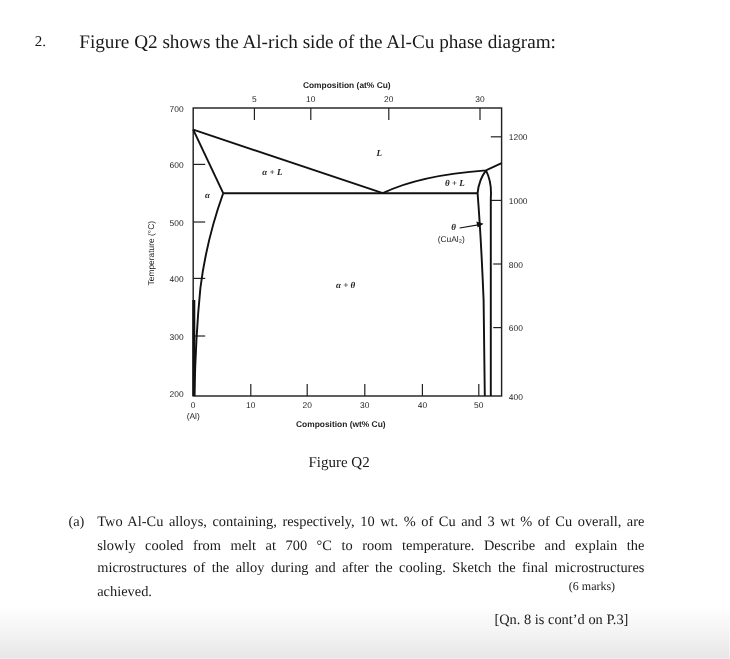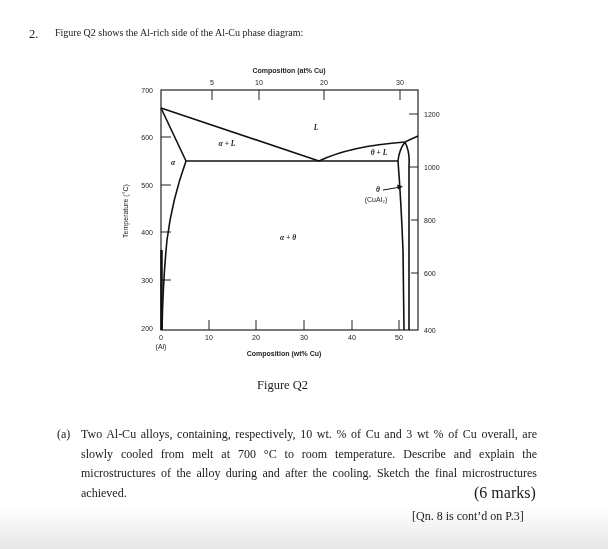--- a/index.html
+++ b/index.html
@@ -2,28 +2,28 @@
 <html><head>
 <meta charset="utf-8">
 <style>
   html, body { margin: 0; padding: 0; }
   body {
     width: 608px; height: 549px; overflow: hidden; position: relative;
     background: linear-gradient(to bottom, #ffffff 0px, #ffffff 505px, #f2f2f2 530px, #e6e6e6 549px);
     font-family: "Liberation Serif", serif; color: #1a1a1a;
   }
   .q-num { position: absolute; left: 29px; top: 27px; font-size: 12.5px; }
-  .q-text { position: absolute; left: 55px; top: 27px; font-size: 10px; }
+  .q-text { position: absolute; left: 66px; top: 27px; font-size: 16px; }
   .figure { position: absolute; left: 0; top: 0; width: 608px; height: 400px; }
   .figure svg { position: absolute; left: 0; top: 0; }
   .caption { position: absolute; left: 257px; top: 378px; font-size: 12.5px; }
   .part { position: absolute; left: 57px; top: 425px; width: 480px; font-size: 12px; line-height: 19.5px; }
   .part-label { position: absolute; left: 0; top: 0; }
   .part-body { position: absolute; left: 24px; top: 0; width: 456px; text-align: justify; text-align-last: left; }
-  .marks { position: absolute; left: 474px; top: 484px; font-size: 16px; }
+  .marks { position: absolute; left: 474px; top: 484px; font-size: 10px; }
   .cont { position: absolute; left: 412px; top: 509px; font-size: 12px; }
   .ax { font-family: "Liberation Sans", sans-serif; font-size: 7px; fill: #222; }
   .axt { font-family: "Liberation Sans", sans-serif; font-size: 7px; font-weight: bold; fill: #222; }
   .lbl { font-family: "Liberation Serif", serif; font-style: italic; font-size: 7.5px; fill: #222; font-weight: bold; }
 </style>
 </head>
 <body>
 
 <div class="q-num">2.</div>
 <div class="q-text">Figure Q2 shows the Al-rich side of the Al-Cu phase diagram:</div>

